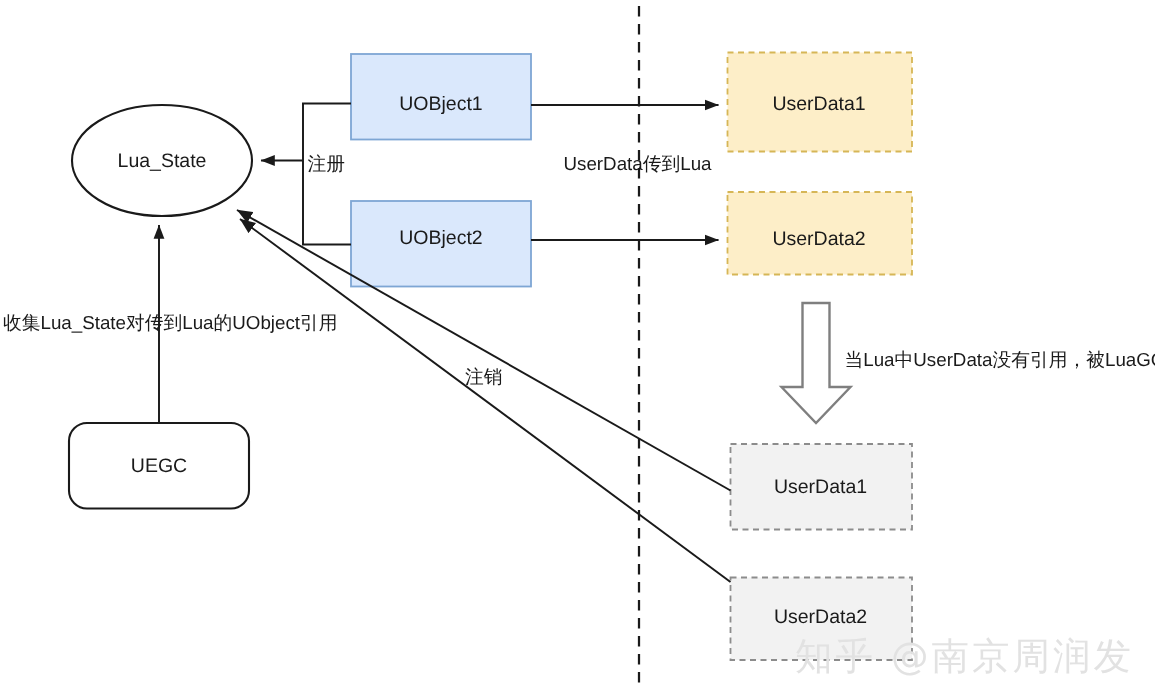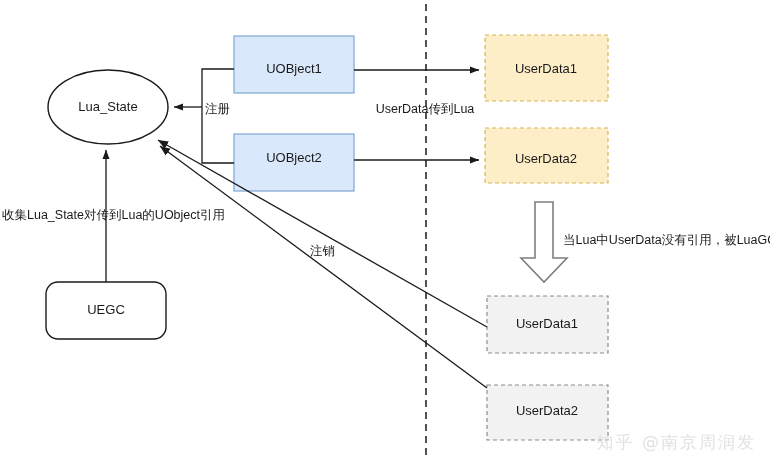--- a/index.html
+++ b/index.html
@@ -81,21 +81,21 @@
   }
   .block-arrow {
     fill: #ffffff;
     stroke: #7f7f7f;
     stroke-width: 1.6;
   }
   .watermark {
     position: absolute;
     right: 14px;
     bottom: 8px;
-    font-size: 17px;
+    font-size: 25px;
     color: #e2e2e2;
     letter-spacing: 2px;
     white-space: nowrap;
     font-family: "DejaVu Sans", sans-serif;
     user-select: none;
   }
 </style>
 </head>
 <body>
 

